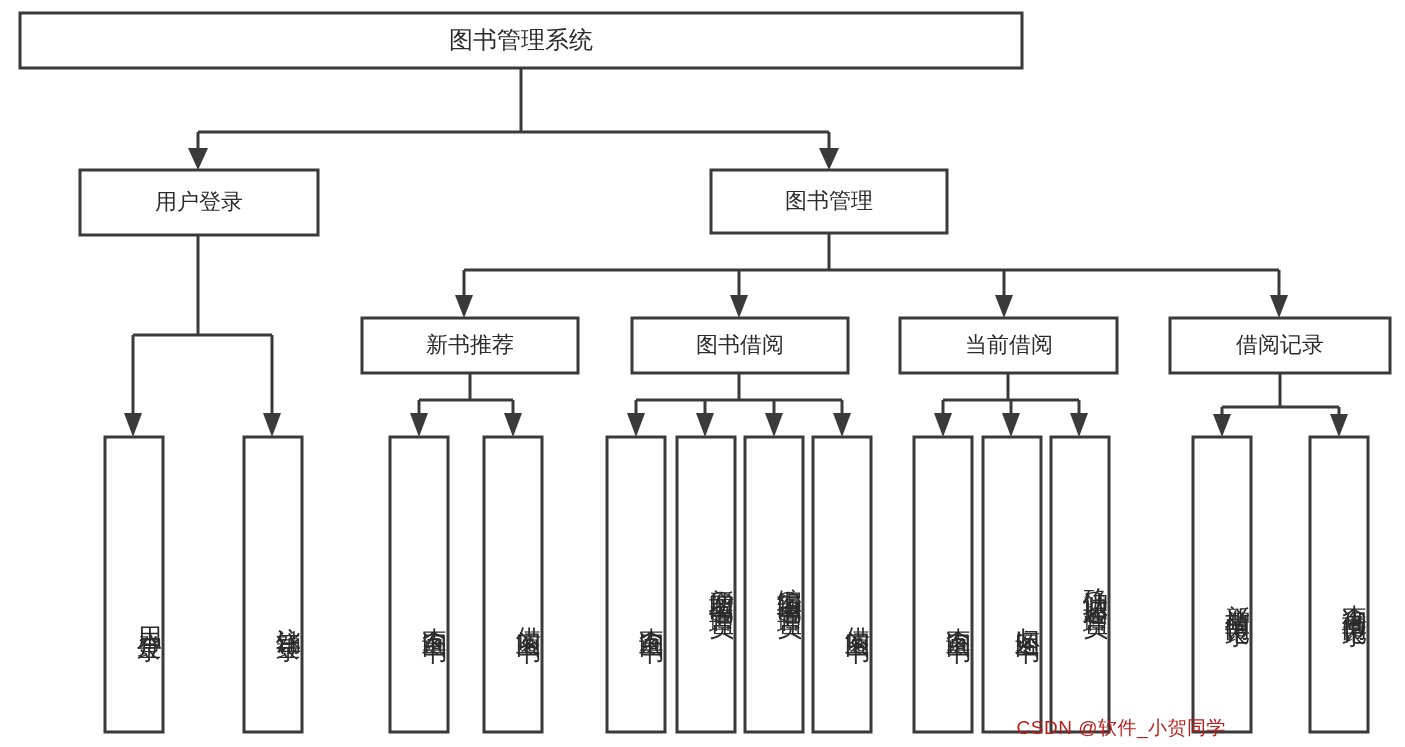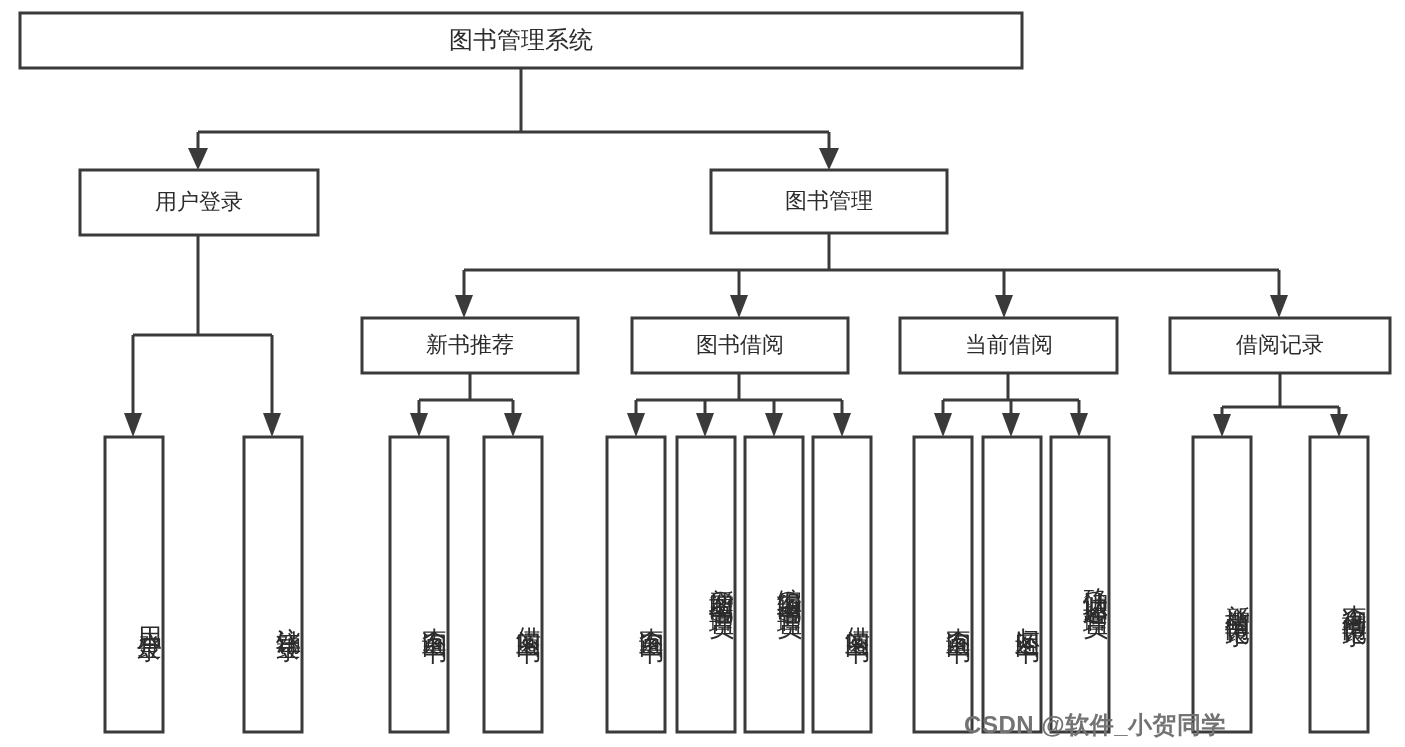--- a/index.html
+++ b/index.html
@@ -61,25 +61,24 @@
     color: #2b2b2b;
     white-space: nowrap;
     text-align: center;
     pointer-events: none;
   }
   .watermark {
     position: absolute;
     right: 8px;
     bottom: 6px;
     font-family: "Liberation Sans", "DejaVu Sans", sans-serif;
-    font-size: 24px;
-    color: #737373;
+    font-size: 19px;
+    color: #b91c1c;
     letter-spacing: 0.5px;
     white-space: nowrap;
-    font-weight: bold;
   }
 </style>
 </head>
 <body>
 
 <div id="diagram-root">
 
   <svg class="flow" viewBox="0 0 1405 747">
 
     <g>

